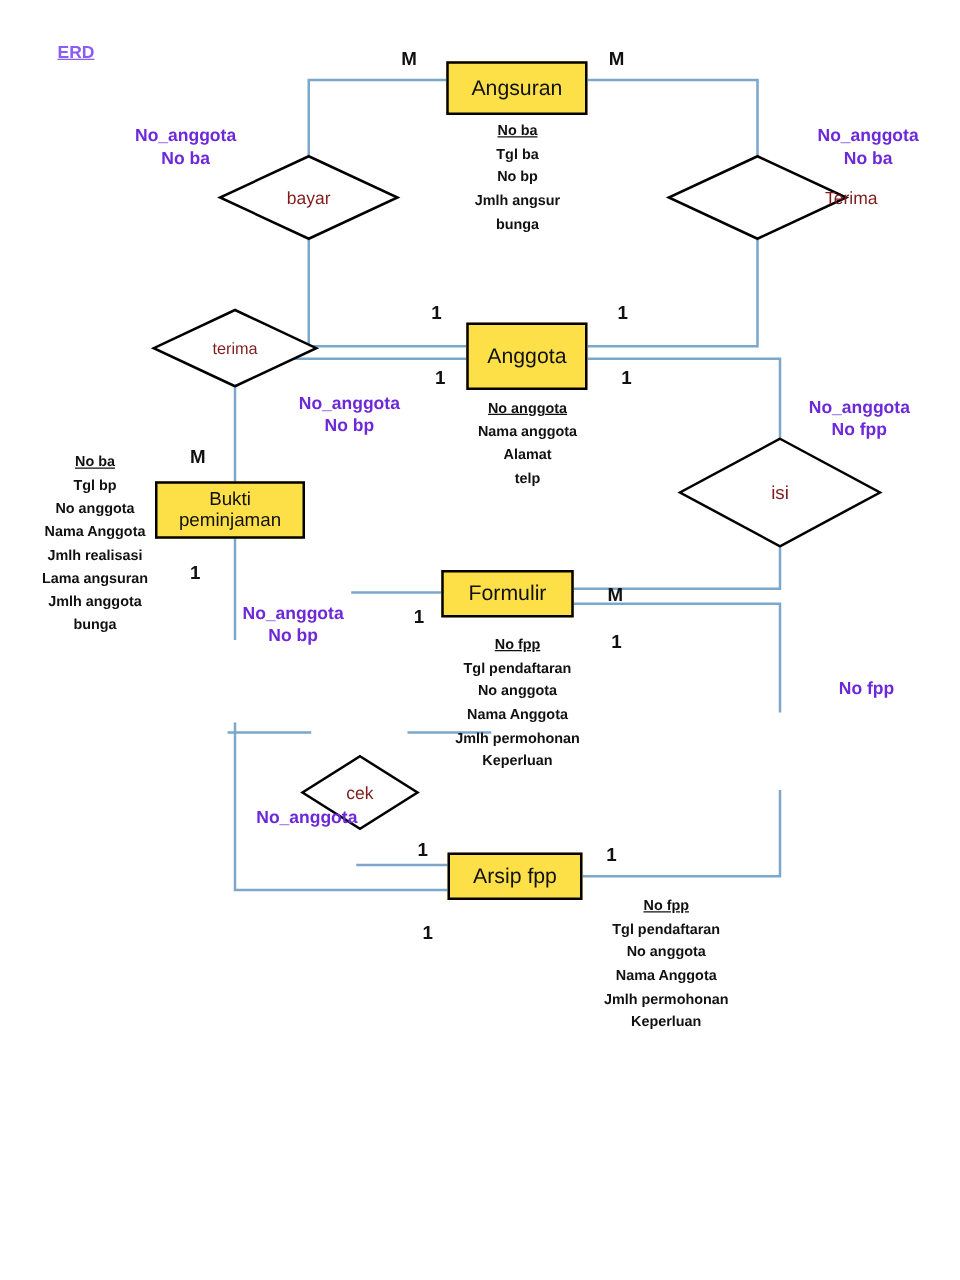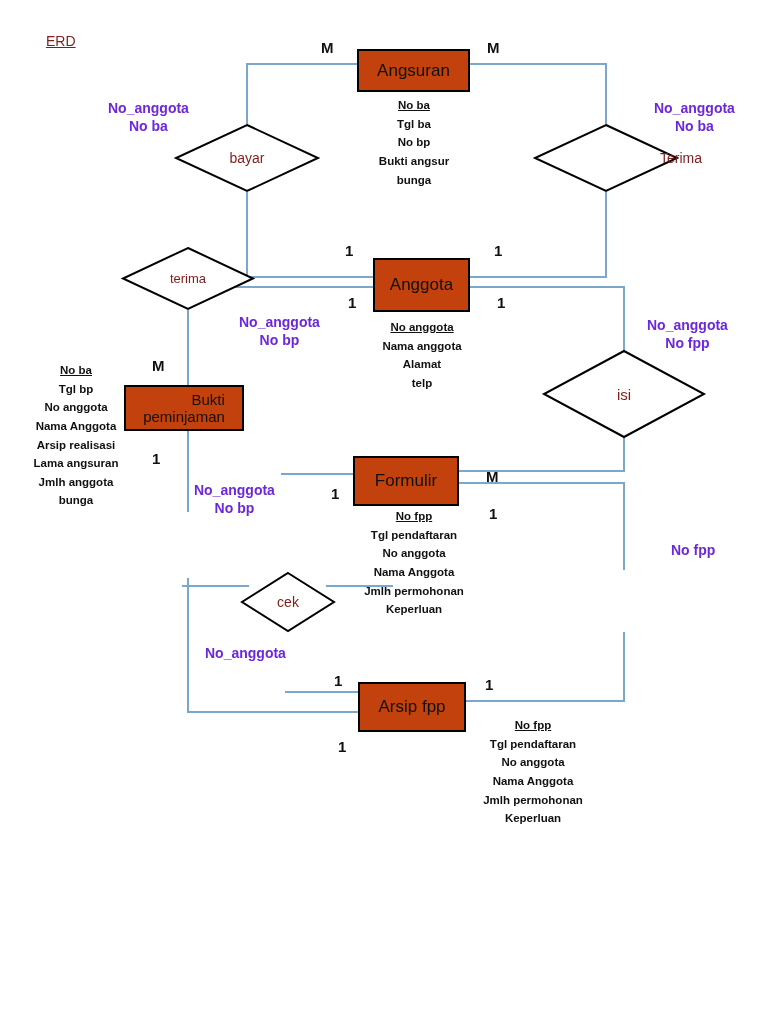--- a/index.html
+++ b/index.html
@@ -5,23 +5,23 @@
   html,body{margin:0;padding:0;}
   body{
     width:768px;height:1024px;background:#ffffff;
     font-family:"Liberation Sans", sans-serif;
     color:#000;position:relative;overflow:hidden;
   }
   #erd-canvas{position:absolute;left:0;top:0;width:768px;height:1024px;}
   svg.lines{position:absolute;left:0;top:0;width:768px;height:1024px;pointer-events:none;}
 
   .entity{
-    position:absolute;border:2.5px solid #000;background:#c2410c;
+    position:absolute;border:2.5px solid #000;background:#fde047;
     display:flex;align-items:center;justify-content:center;
-    text-align:right;line-height:1.15;
+    text-align:center;line-height:1.15;
     font-size:17px;color:#111;box-sizing:border-box;z-index:5;
   }
   .entity.two-line{font-size:15px;}
 
   .diamond{position:absolute;z-index:4;}
   .diamond svg{display:block;overflow:visible;}
   .diamond .dlabel{
     position:absolute;left:0;top:0;width:100%;height:100%;
     display:flex;align-items:center;justify-content:center;
     font-size:14px;color:#7f1d1d;pointer-events:none;
@@ -36,21 +36,21 @@
   .attrs .pk{text-decoration:underline;}
 
   .lbl{
     position:absolute;font-size:14px;font-weight:bold;color:#6d28d9;
     text-align:center;line-height:1.3;white-space:nowrap;z-index:6;
   }
   .card{
     position:absolute;font-size:15px;font-weight:bold;color:#111;z-index:6;
   }
   .title{
-    position:absolute;font-size:14px;font-weight:normal;color:#7f1d1d;
+    position:absolute;font-size:14px;font-weight:bold;color:#8b5cf6;
     text-decoration:underline;z-index:6;
   }
 </style>
 </head>
 <body>
 
 <div id="erd-canvas">
 
   <svg class="lines" viewBox="0 0 768 1024" xmlns="http://www.w3.org/2000/svg">
     <g stroke="#7BA7CC" stroke-width="2" fill="none">
@@ -92,49 +92,49 @@
     <span>Anggota</span>
   </div>
 
   <div class="entity two-line" style="left:124px;top:385px;width:120px;height:46px;">
     <span>
       <span>Bukti</span><br>
       <span>peminjaman</span>
     </span>
   </div>
 
-  <div class="entity" style="left:353px;top:456px;width:106px;height:50px;">
+  <div class="entity" style="left:353px;top:456px;width:106px;height:38px;">
     <span>Formulir</span>
   </div>
 
-  <div class="entity" style="left:358px;top:682px;width:108px;height:50px;">
+  <div class="entity" style="left:358px;top:682px;width:108px;height:38px;">
     <span>Arsip fpp</span>
   </div>
 
   <div class="attrs" style="left:358px;top:96px;width:112px;">
     <div class="pk">No ba</div>
     <div>Tgl ba</div>
     <div>No bp</div>
-    <div>Bukti angsur</div>
+    <div>Jmlh angsur</div>
     <div>bunga</div>
   </div>
 
   <div class="attrs" style="left:366px;top:318px;width:112px;">
     <div class="pk">No  anggota</div>
     <div>Nama anggota</div>
     <div>Alamat</div>
     <div>telp</div>
   </div>
 
   <div class="attrs" style="left:26px;top:361px;width:100px;">
     <div class="pk">No ba</div>
     <div>Tgl bp</div>
     <div>No anggota</div>
     <div>Nama Anggota</div>
-    <div>Arsip realisasi</div>
+    <div>Jmlh realisasi</div>
     <div>Lama angsuran</div>
     <div>Jmlh anggota</div>
     <div>bunga</div>
   </div>
 
   <div class="attrs" style="left:350px;top:507px;width:128px;">
     <div class="pk">No  fpp</div>
     <div>Tgl pendaftaran</div>
     <div>No anggota</div>
     <div>Nama Anggota</div>
@@ -181,21 +181,21 @@
   <div class="diamond" style="left:543px;top:350px;width:162px;height:88px;">
     <svg viewBox="0 0 162 88" width="162" height="88">
       <polygon points="81,1 161,44 81,87 1,44" fill="#fff" stroke="#000" stroke-width="2"></polygon>
     </svg>
     <div class="dlabel" style="font-size:15px;">
         <span>isi</span>
       </div>
   </div>
 
 
-  <div class="diamond" style="left:241px;top:572px;width:94px;height:60px;">
+  <div class="diamond" style="left:241px;top:604px;width:94px;height:60px;">
     <svg viewBox="0 0 94 60" width="94" height="60">
       <polygon points="47,1 93,30 47,59 1,30" fill="#fff" stroke="#000" stroke-width="2"></polygon>
     </svg>
     <div class="dlabel" style="font-size:14px;">
         <span>cek</span>
       </div>
   </div>
 
 
   <div class="lbl" style="left:108px;top:99px;">

